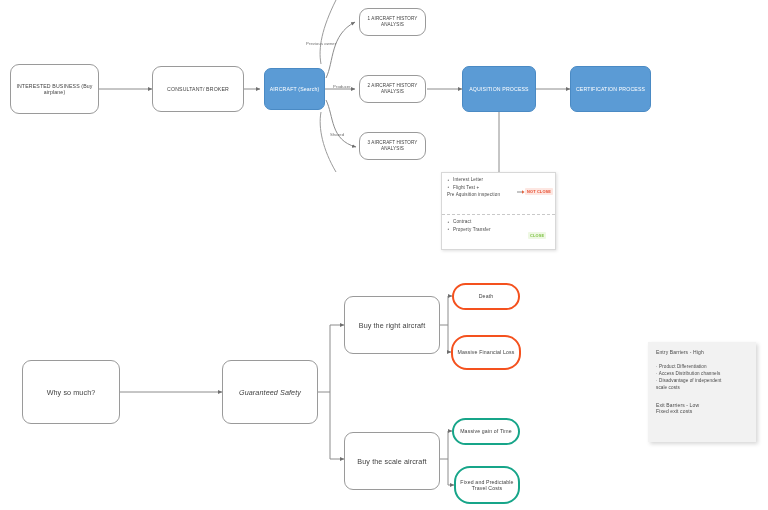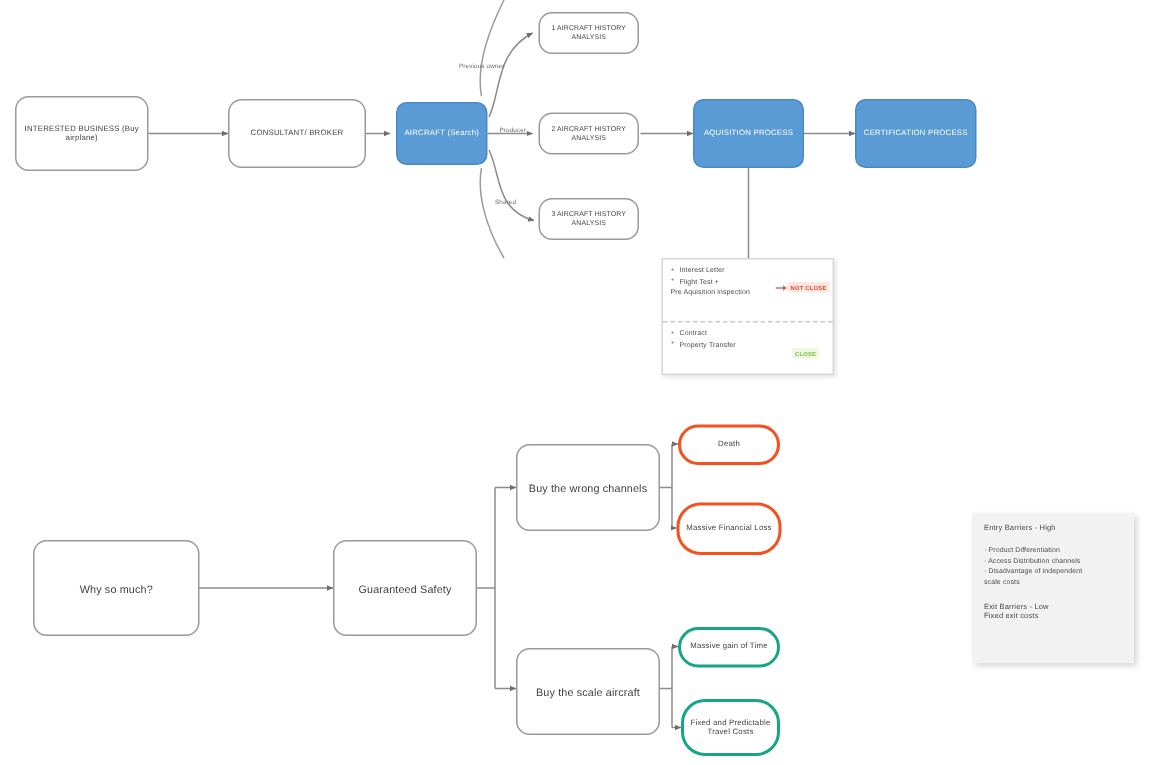--- a/index.html
+++ b/index.html
@@ -221,30 +221,30 @@
     </div>
     <div class="sect bot">
       <ul>
         <li>Contract</li>
         <li>Property Transfer</li>
       </ul>
       <div class="tag tag-green" style="left:86px;top:17px;">CLOSE</div>
     </div>
   </div>
 
-  <div class="node n-plain lbl-md" style="left:22px;top:360px;width:111px;height:64px;">
+  <div class="node n-plain lbl-md" style="left:22px;top:360px;width:98px;height:64px;">
     <span>Why so much?</span>
   </div>
 
-  <div class="node n-plain lbl-md" style="left:222px;top:360px;width:96px;height:64px;">
+  <div class="node n-plain lbl-md" style="left:222px;top:360px;width:96px;height:64px;font-style:italic;">
     <span>Guaranteed Safety</span>
   </div>
 
   <div class="node n-plain lbl-md" style="left:344px;top:296px;width:96px;height:58px;">
-    <span>Buy the wrong channels</span>
+    <span>Buy the right aircraft</span>
   </div>
 
   <div class="node n-plain lbl-md" style="left:344px;top:432px;width:96px;height:58px;">
     <span>Buy the scale aircraft</span>
   </div>
 
   <div class="node n-red lbl-sm" style="left:452px;top:283px;width:68px;height:27px;">
     <span>Death</span>
   </div>
 

